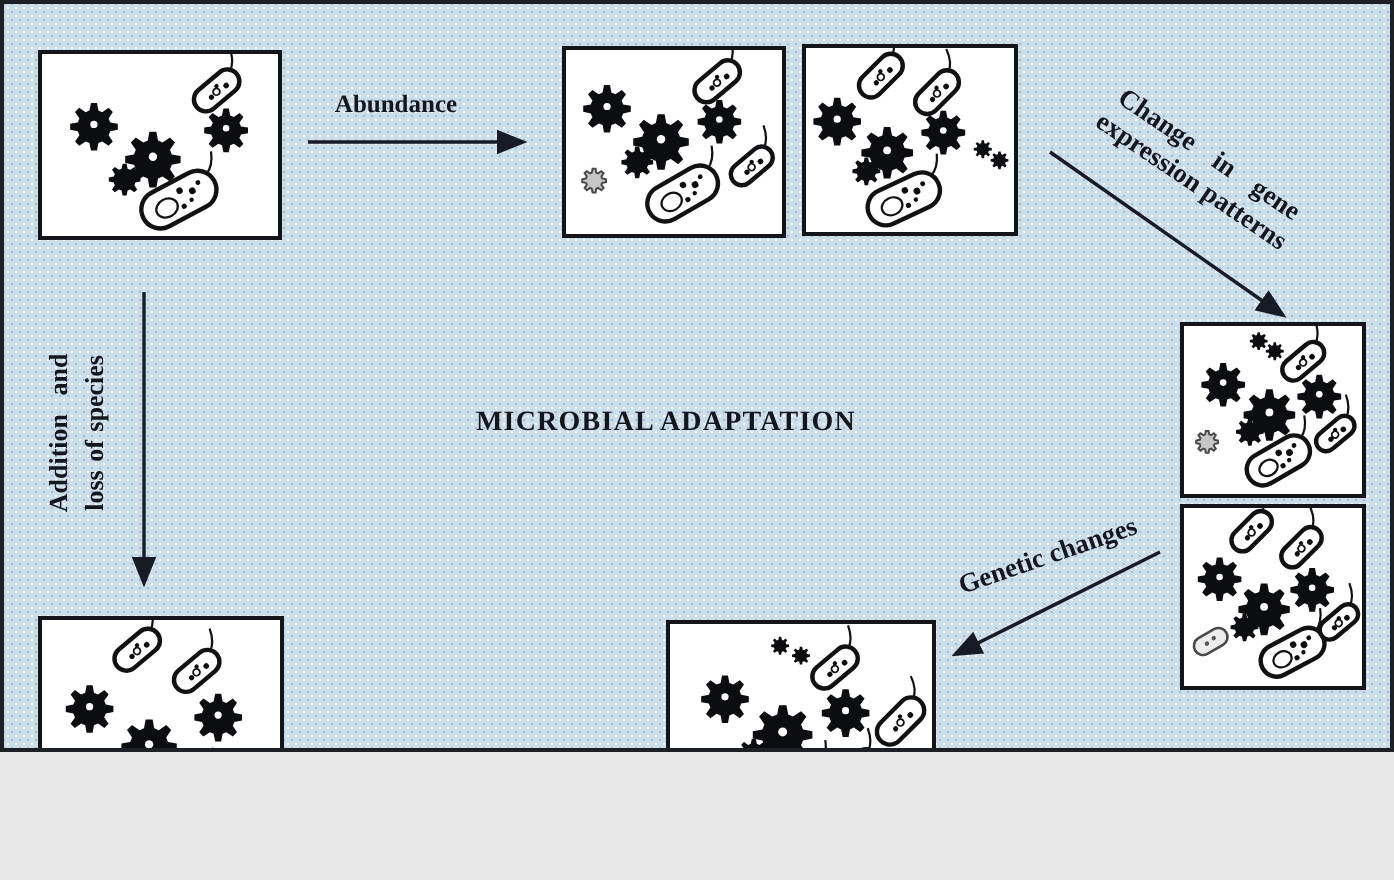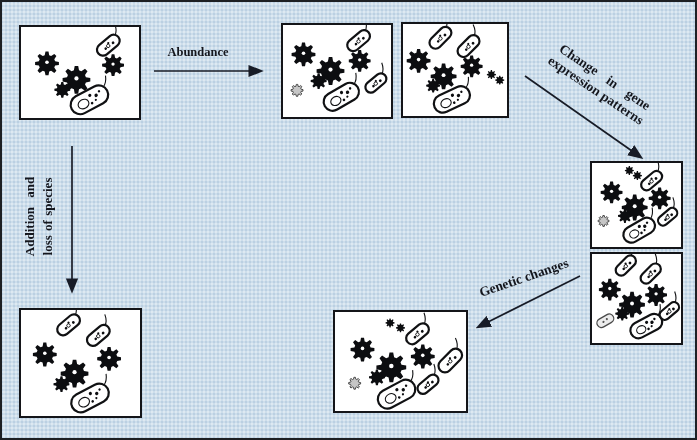--- a/index.html
+++ b/index.html
@@ -1,18 +1,18 @@
 <!DOCTYPE html>
 <html><head>
 <meta charset="utf-8">
 <title>MICROBIAL ADAPTATION</title>
 <style>
   html,body{margin:0;padding:0;background:#e8e8e8;}
   .stage{
-    position:relative;width:697px;height:440px;box-sizing:border-box;
+    position:relative;width:697px;height:376px;box-sizing:border-box;
     border:2px solid #1d2024;overflow:hidden;
     background-color:#cddeeb;
     background-image:
       radial-gradient(circle, rgba(255,255,255,0.85) 22%, rgba(255,255,255,0) 27%),
       radial-gradient(circle, rgba(126,159,196,0.55) 22%, rgba(126,159,196,0) 27%);
     background-size:4px 4px;
     background-position:0 0,2px 2px;
   }
   .mbox{
     position:absolute;background:#ffffff;border:2px solid #141519;
@@ -59,20 +59,21 @@
     <span class="l2">loss of species</span>
   </div>
 
   <div class="lbl lbl-gene">
     <span class="l1">Change in gene</span>
     <span class="l2">expression patterns</span>
   </div>
 
   <div class="lbl lbl-genetic">Genetic changes</div>
 
+  <div class="lbl lbl-title">MICROBIAL ADAPTATION</div>
 
   <div class="mbox" style="left:17px;  top:23px;  width:122px; height:95px;">
       <svg viewBox="0 0 118 91">
         <g transform="translate(87.32,18.2) rotate(-40)">
           <path d="M 11,-3 q 5,-2 7.5,-9" fill="none" stroke="#101113" stroke-width="1.1"></path>
           <rect x="-13" y="-6" width="26" height="12" rx="6" fill="#ffffff" stroke="#101113" stroke-width="2.2"></rect>
           <circle cx="-4.16" cy="0.96" r="1.3" fill="#0c0d10"></circle>
           <circle cx="1.3" cy="-1.6800000000000002" r="1.1" fill="#0c0d10"></circle>
           <circle cx="5.2" cy="1.2000000000000002" r="1.4" fill="#0c0d10"></circle>
           <circle cx="-0.52" cy="0.48" r="1.7" fill="#fff" stroke="#101113" stroke-width="0.9"></circle>

